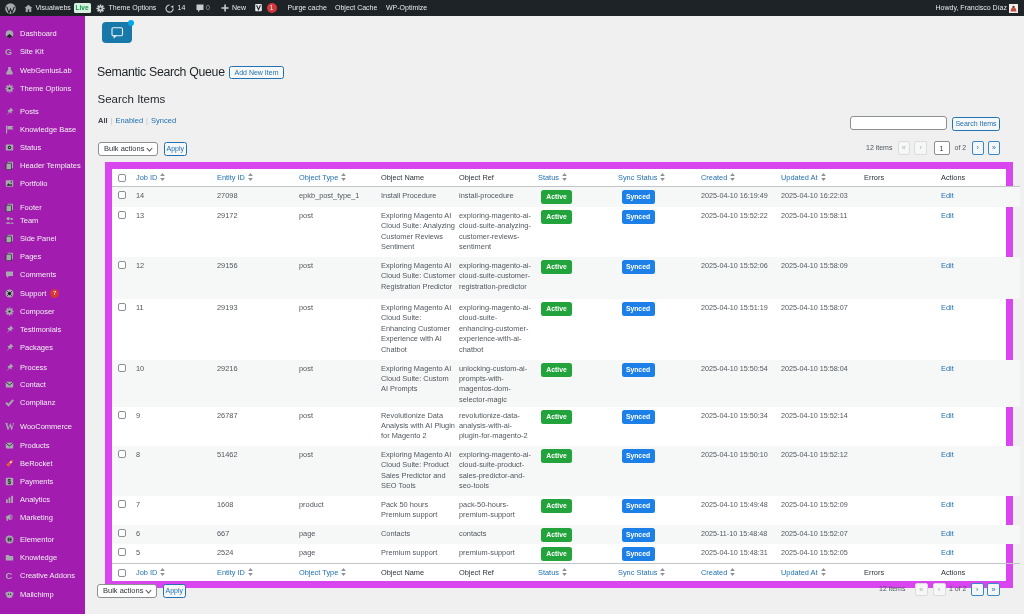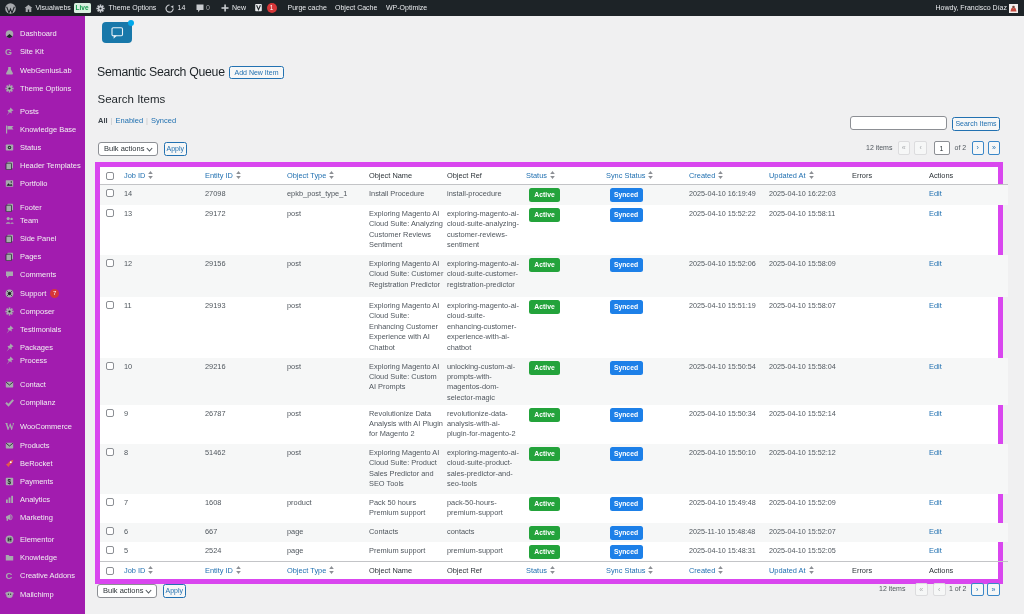--- a/index.html
+++ b/index.html
@@ -45,21 +45,21 @@
 background:#f6f7f7;color:#2271b1;font-size:7px;text-align:center;line-height:12.5px;vertical-align:top}
 #pag1{position:absolute;left:781px;top:125px;height:16px;width:140px}
 #pag2{position:absolute;left:794px;top:566.5px;height:16px;width:125px}
 .pitems{position:absolute;top:2.5px;font-size:7px;color:#50575e;white-space:nowrap}
 .pof{position:absolute;top:2.5px;font-size:7px;color:#50575e;white-space:nowrap}
 .pbtn{position:absolute;top:0;width:12.5px;height:13.5px;border-radius:2px;font-size:7px;text-align:center;line-height:12px}
 .pbtn.dis{background:#f6f7f7;border:1px solid #dcdcde;color:#a7aaad}
 .pbtn.en{background:#f6f7f7;border:1px solid #3a87c8;color:#2271b1}
 #pginput{position:absolute;left:67.5px;top:-0.5px;width:16px;height:14.5px;background:#fff;border:1px solid #8c8f94;
 border-radius:2px;font-size:7px;color:#2c3338;text-align:center;line-height:13px}
-#tablewrap{position:absolute;left:10px;top:145.5px;width:908px;background:#fff;border:5px solid #d946ef}
+#tablewrap{position:absolute;left:20px;top:145.5px;width:908px;background:#fff;border:7px solid #d946ef}
 #lt{border-collapse:collapse;table-layout:fixed;width:906px;font-size:7.4px;color:#50575e}
 #lt th{height:18px;font-weight:400;text-align:left;padding:0 0 0 4px;font-size:7.4px;white-space:nowrap;color:#2c3338}
 #lt thead th{border-bottom:1px solid #c3c4c7}
 #lt tfoot th{border-top:1px solid #c3c4c7}
 #lt td{vertical-align:top;padding:4px 0 0 4px;line-height:10.4px}
 #lt tr.stripe{background:#f6f7f7}
 #lt .nw{white-space:nowrap}
 #lt .cb{padding:3px 0 0 6px}
 #lt th.cb{padding:0 0 0 6px}
 .chk{display:inline-block;width:8px;height:8px;border:1px solid #8c8f94;border-radius:2px;background:#fff;vertical-align:middle}
@@ -274,21 +274,21 @@
         <path d="M5.5 0.5 L8.5 3.5 L6.5 4.2 L6.8 6.5 L4.8 5.2 L1.5 8.5 L3.8 5.2 L2.5 3.2 L4.8 2.5 Z" fill="#a7aaad"></path>
       </svg>
       <span>Testimonials</span>
     </div>
 <div class="mi" style="top:322.6px">
       <svg width="9" height="9" viewBox="0 0 9 9" style="">
         <path d="M5.5 0.5 L8.5 3.5 L6.5 4.2 L6.8 6.5 L4.8 5.2 L1.5 8.5 L3.8 5.2 L2.5 3.2 L4.8 2.5 Z" fill="#a7aaad"></path>
       </svg>
       <span>Packages</span>
     </div>
-<div class="mi" style="top:335px">
+<div class="mi" style="top:342px">
       <svg width="9" height="9" viewBox="0 0 9 9" style="">
         <path d="M5.5 0.5 L8.5 3.5 L6.5 4.2 L6.8 6.5 L4.8 5.2 L1.5 8.5 L3.8 5.2 L2.5 3.2 L4.8 2.5 Z" fill="#a7aaad"></path>
       </svg>
       <span>Process</span>
     </div>
 <div class="mi" style="top:359.0px">
       <svg width="9" height="9" viewBox="0 0 9 9" style="">
         <rect x="0.8" y="1.8" width="7.4" height="5.6" rx="0.6" fill="#a7aaad"></rect>
         <path d="M1 2.2 L4.5 5 L8 2.2" stroke="#1d2327" stroke-width="0.8" fill="none"></path>
       </svg>

